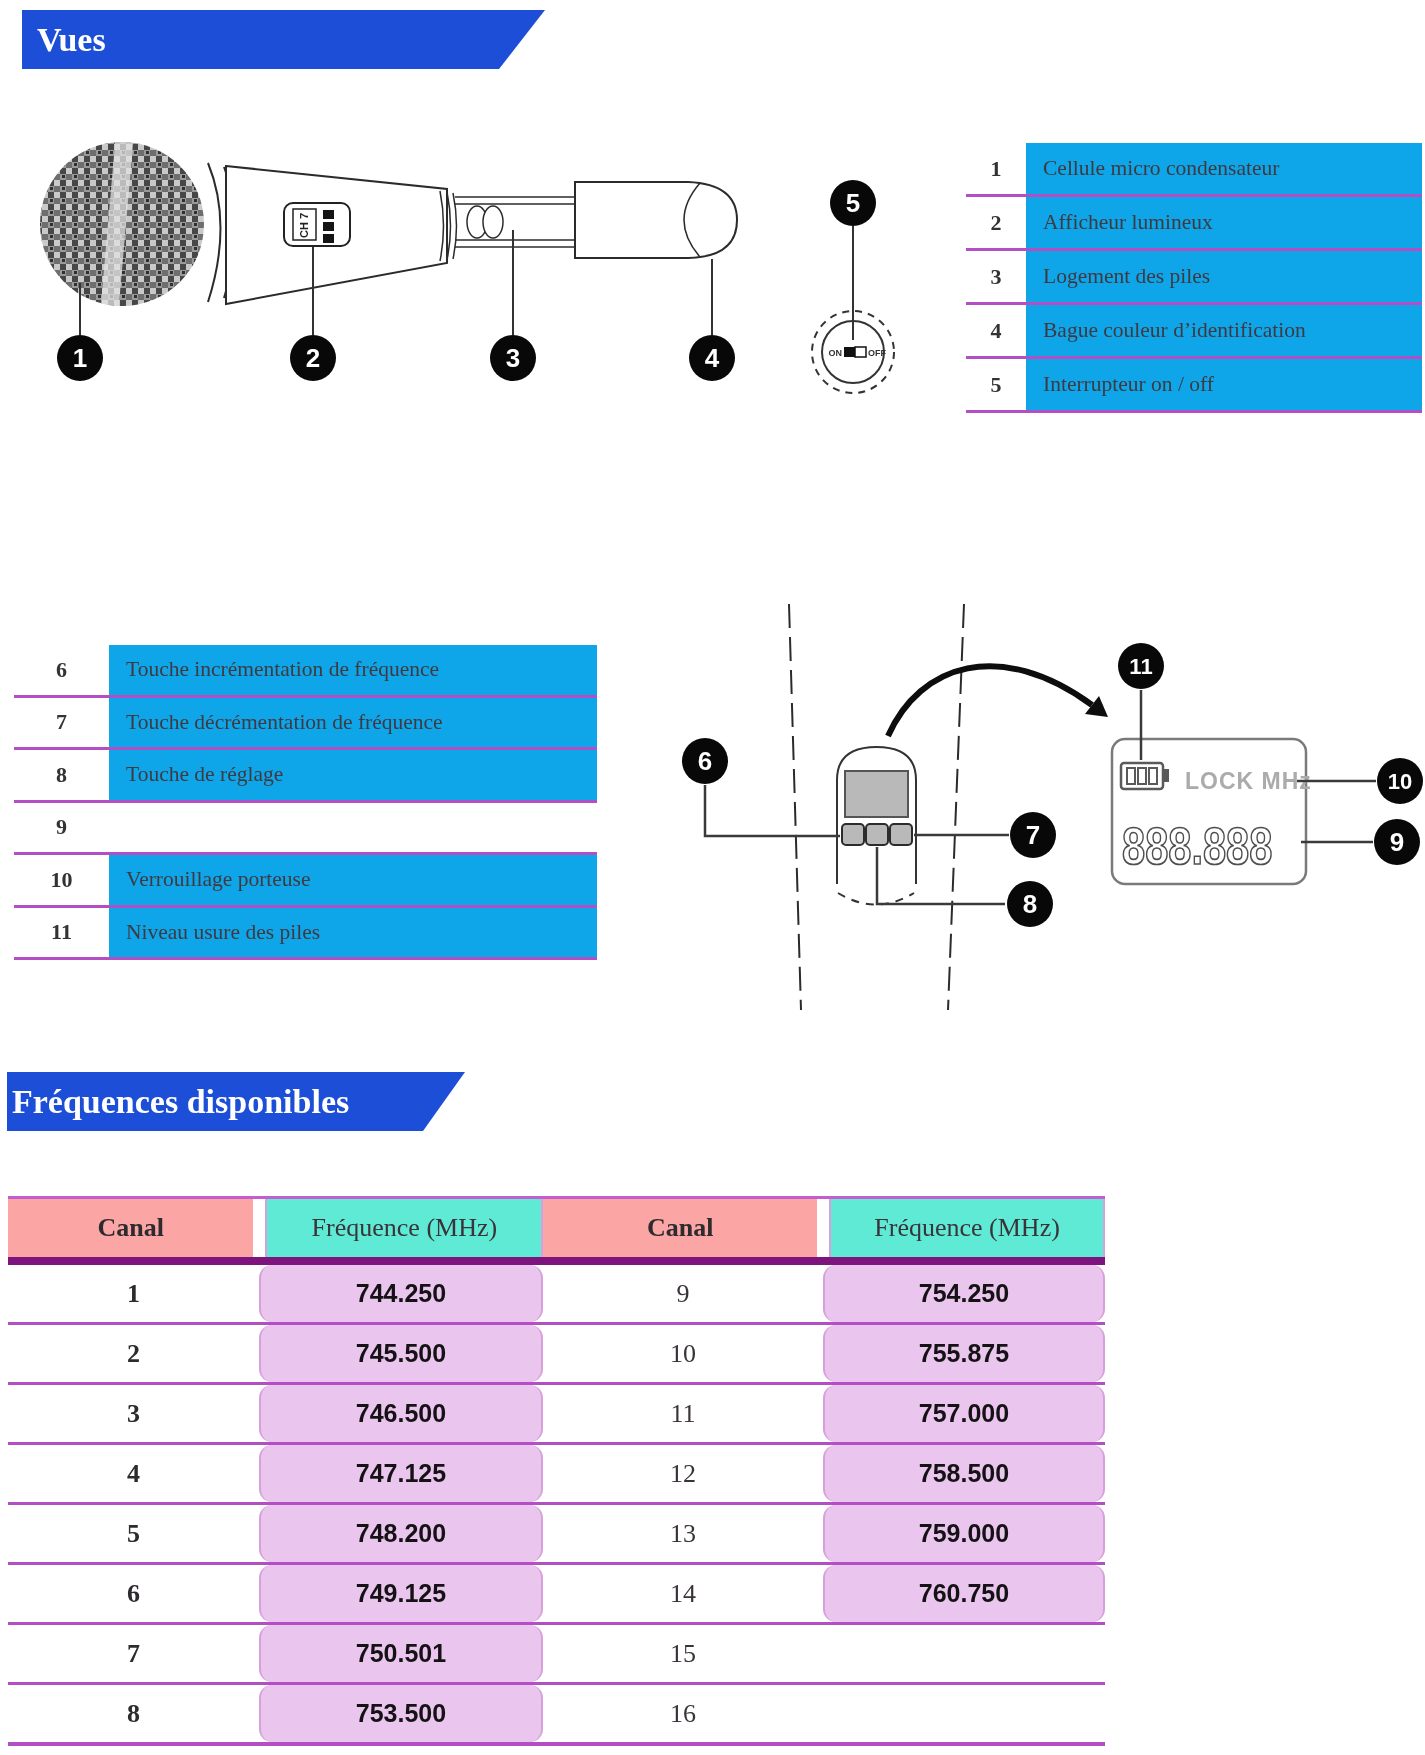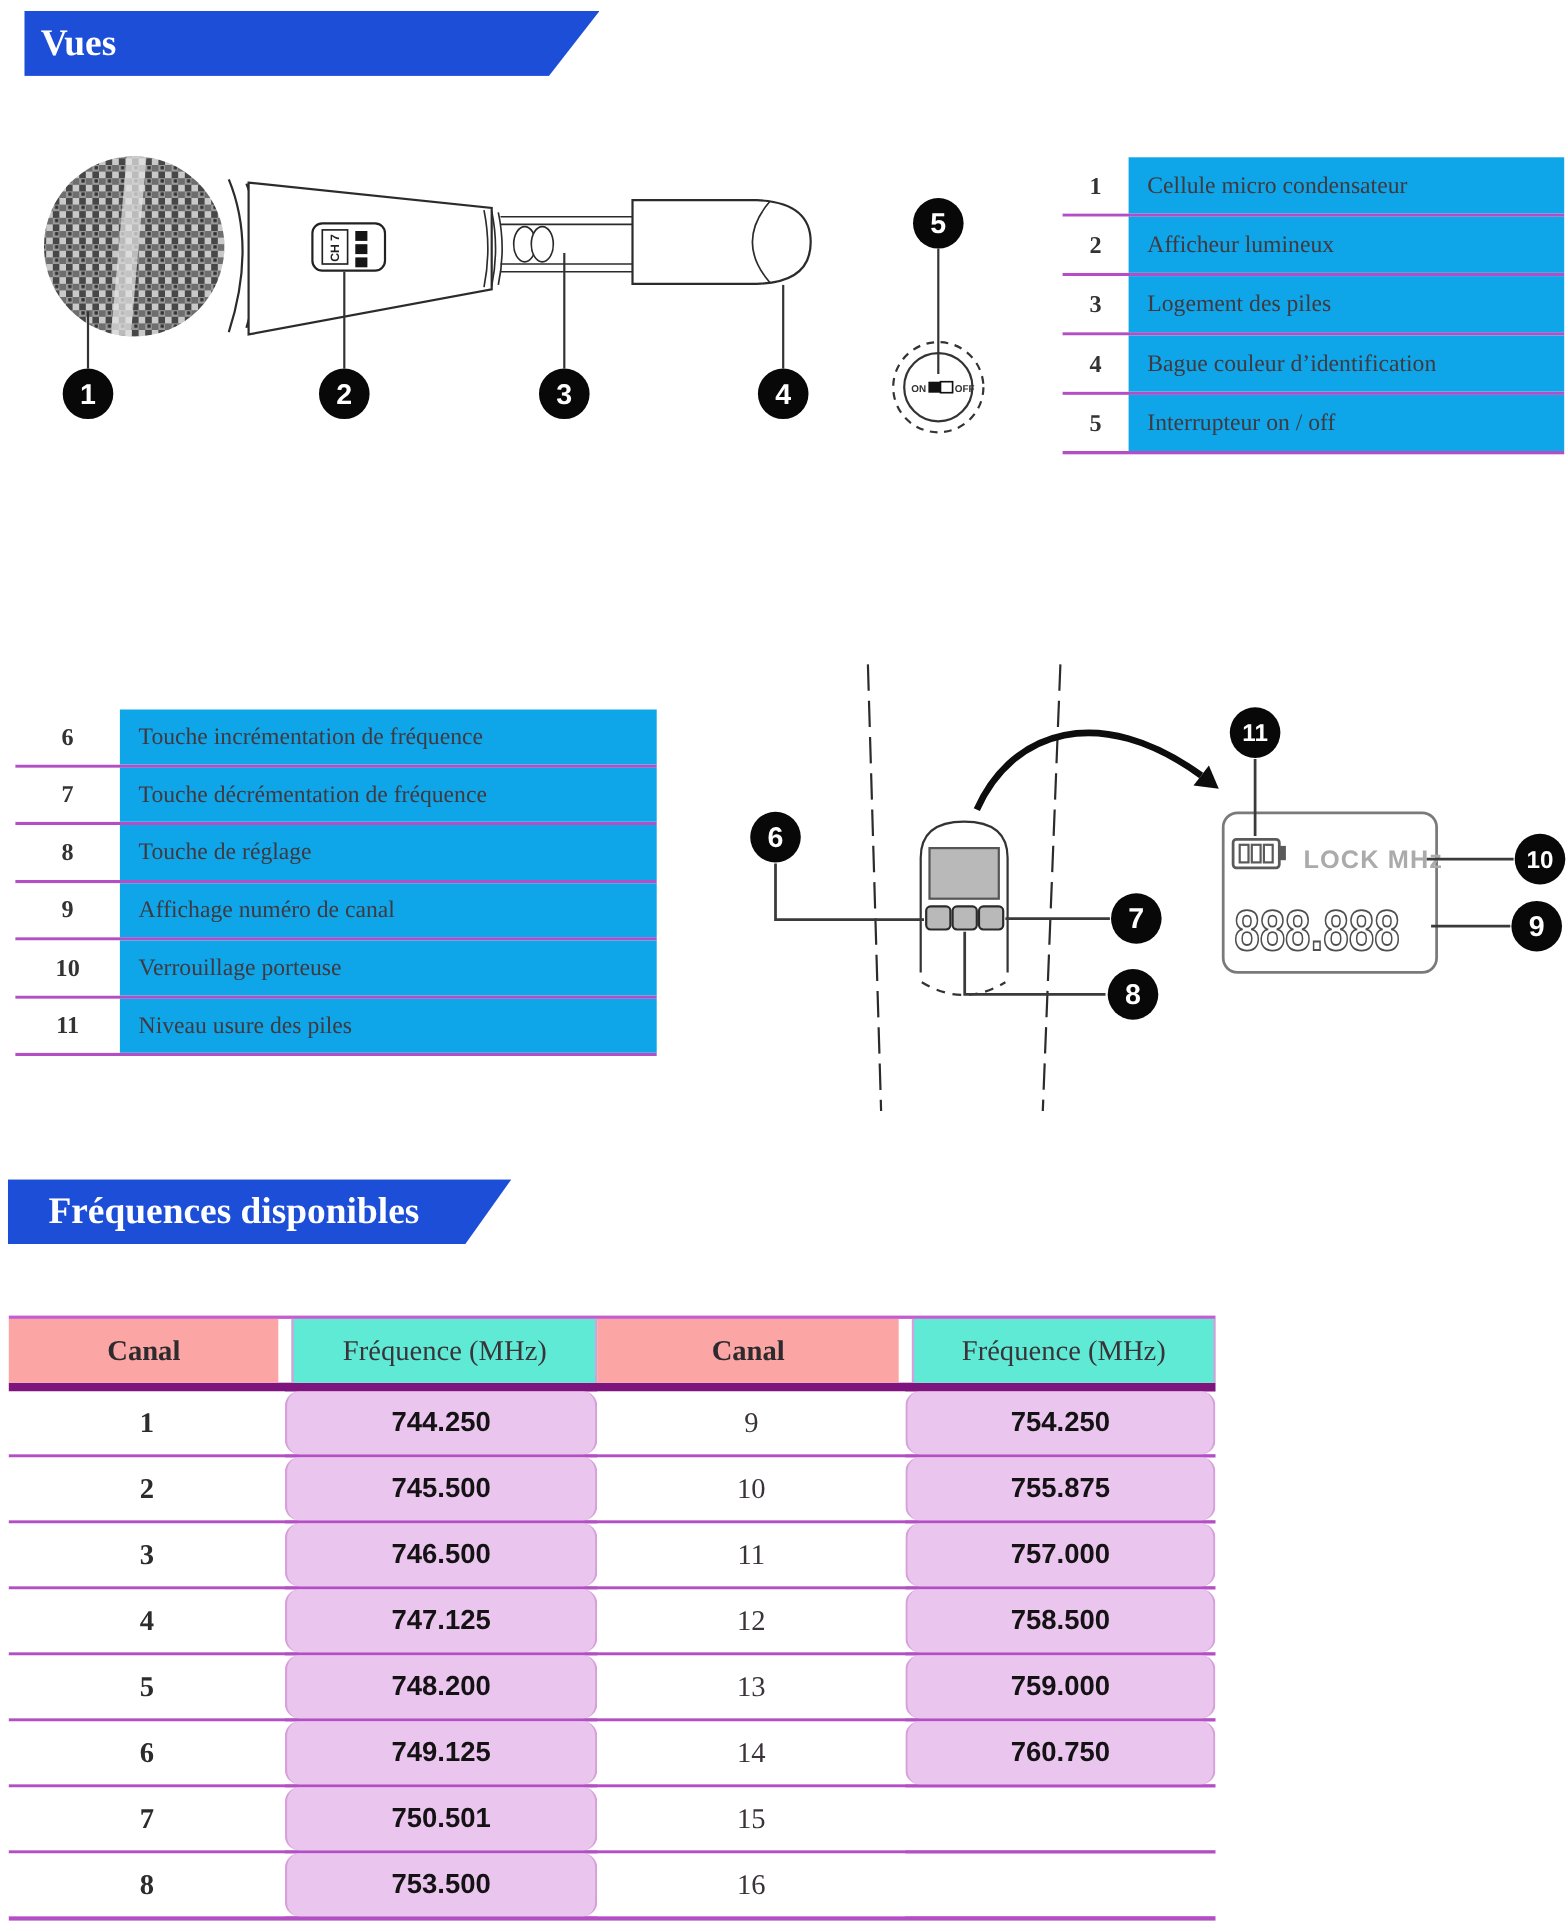--- a/index.html
+++ b/index.html
@@ -5,21 +5,21 @@
   html,body{margin:0;padding:0;background:#ffffff;}
   #page{position:relative;width:1425px;height:1755px;background:#fff;overflow:hidden;
         font-family:"Liberation Serif",serif;}
 
   
   .banner{position:absolute;background:#1d4ed8;color:#fff;display:flex;align-items:center;
           font-weight:bold;font-size:34px;box-sizing:border-box;
           font-family:"Liberation Serif",serif;}
   #banner-vues{left:22px;top:10px;width:523px;height:59px;padding-left:15px;
           clip-path:polygon(0 0,100% 0,calc(100% - 46px) 100%,0 100%);}
-  #banner-freq{left:7px;top:1072px;width:458px;height:59px;padding-left:37px;
+  #banner-freq{left:7px;top:1072px;width:458px;height:59px;padding-left:5px;
           clip-path:polygon(0 0,100% 0,calc(100% - 42px) 100%,0 100%);}
 
   
   .ptable{position:absolute;}
   .prow{display:flex;border-bottom:3px solid #b44ec4;}
   .pnum{display:flex;align-items:center;justify-content:center;background:#fff;
         font-weight:bold;font-size:22px;color:#333;}
   .plabel{flex:1;background:#0ea5e9;display:flex;align-items:center;
         padding-left:17px;font-size:21.5px;color:#403a40;}
   #table1{left:966px;top:143px;width:456px;}
@@ -191,21 +191,20 @@
         <div class="plabel">Touche décrémentation de fréquence</div>
       </div>
 
       <div class="prow">
         <div class="pnum">8</div>
         <div class="plabel">Touche de réglage</div>
       </div>
 
       <div class="prow">
         <div class="pnum">9</div>
-        <div class="plabel">Affichage numéro de canal</div>
       </div>
 
       <div class="prow">
         <div class="pnum">10</div>
         <div class="plabel">Verrouillage porteuse</div>
       </div>
 
       <div class="prow">
         <div class="pnum">11</div>
         <div class="plabel">Niveau usure des piles</div>

